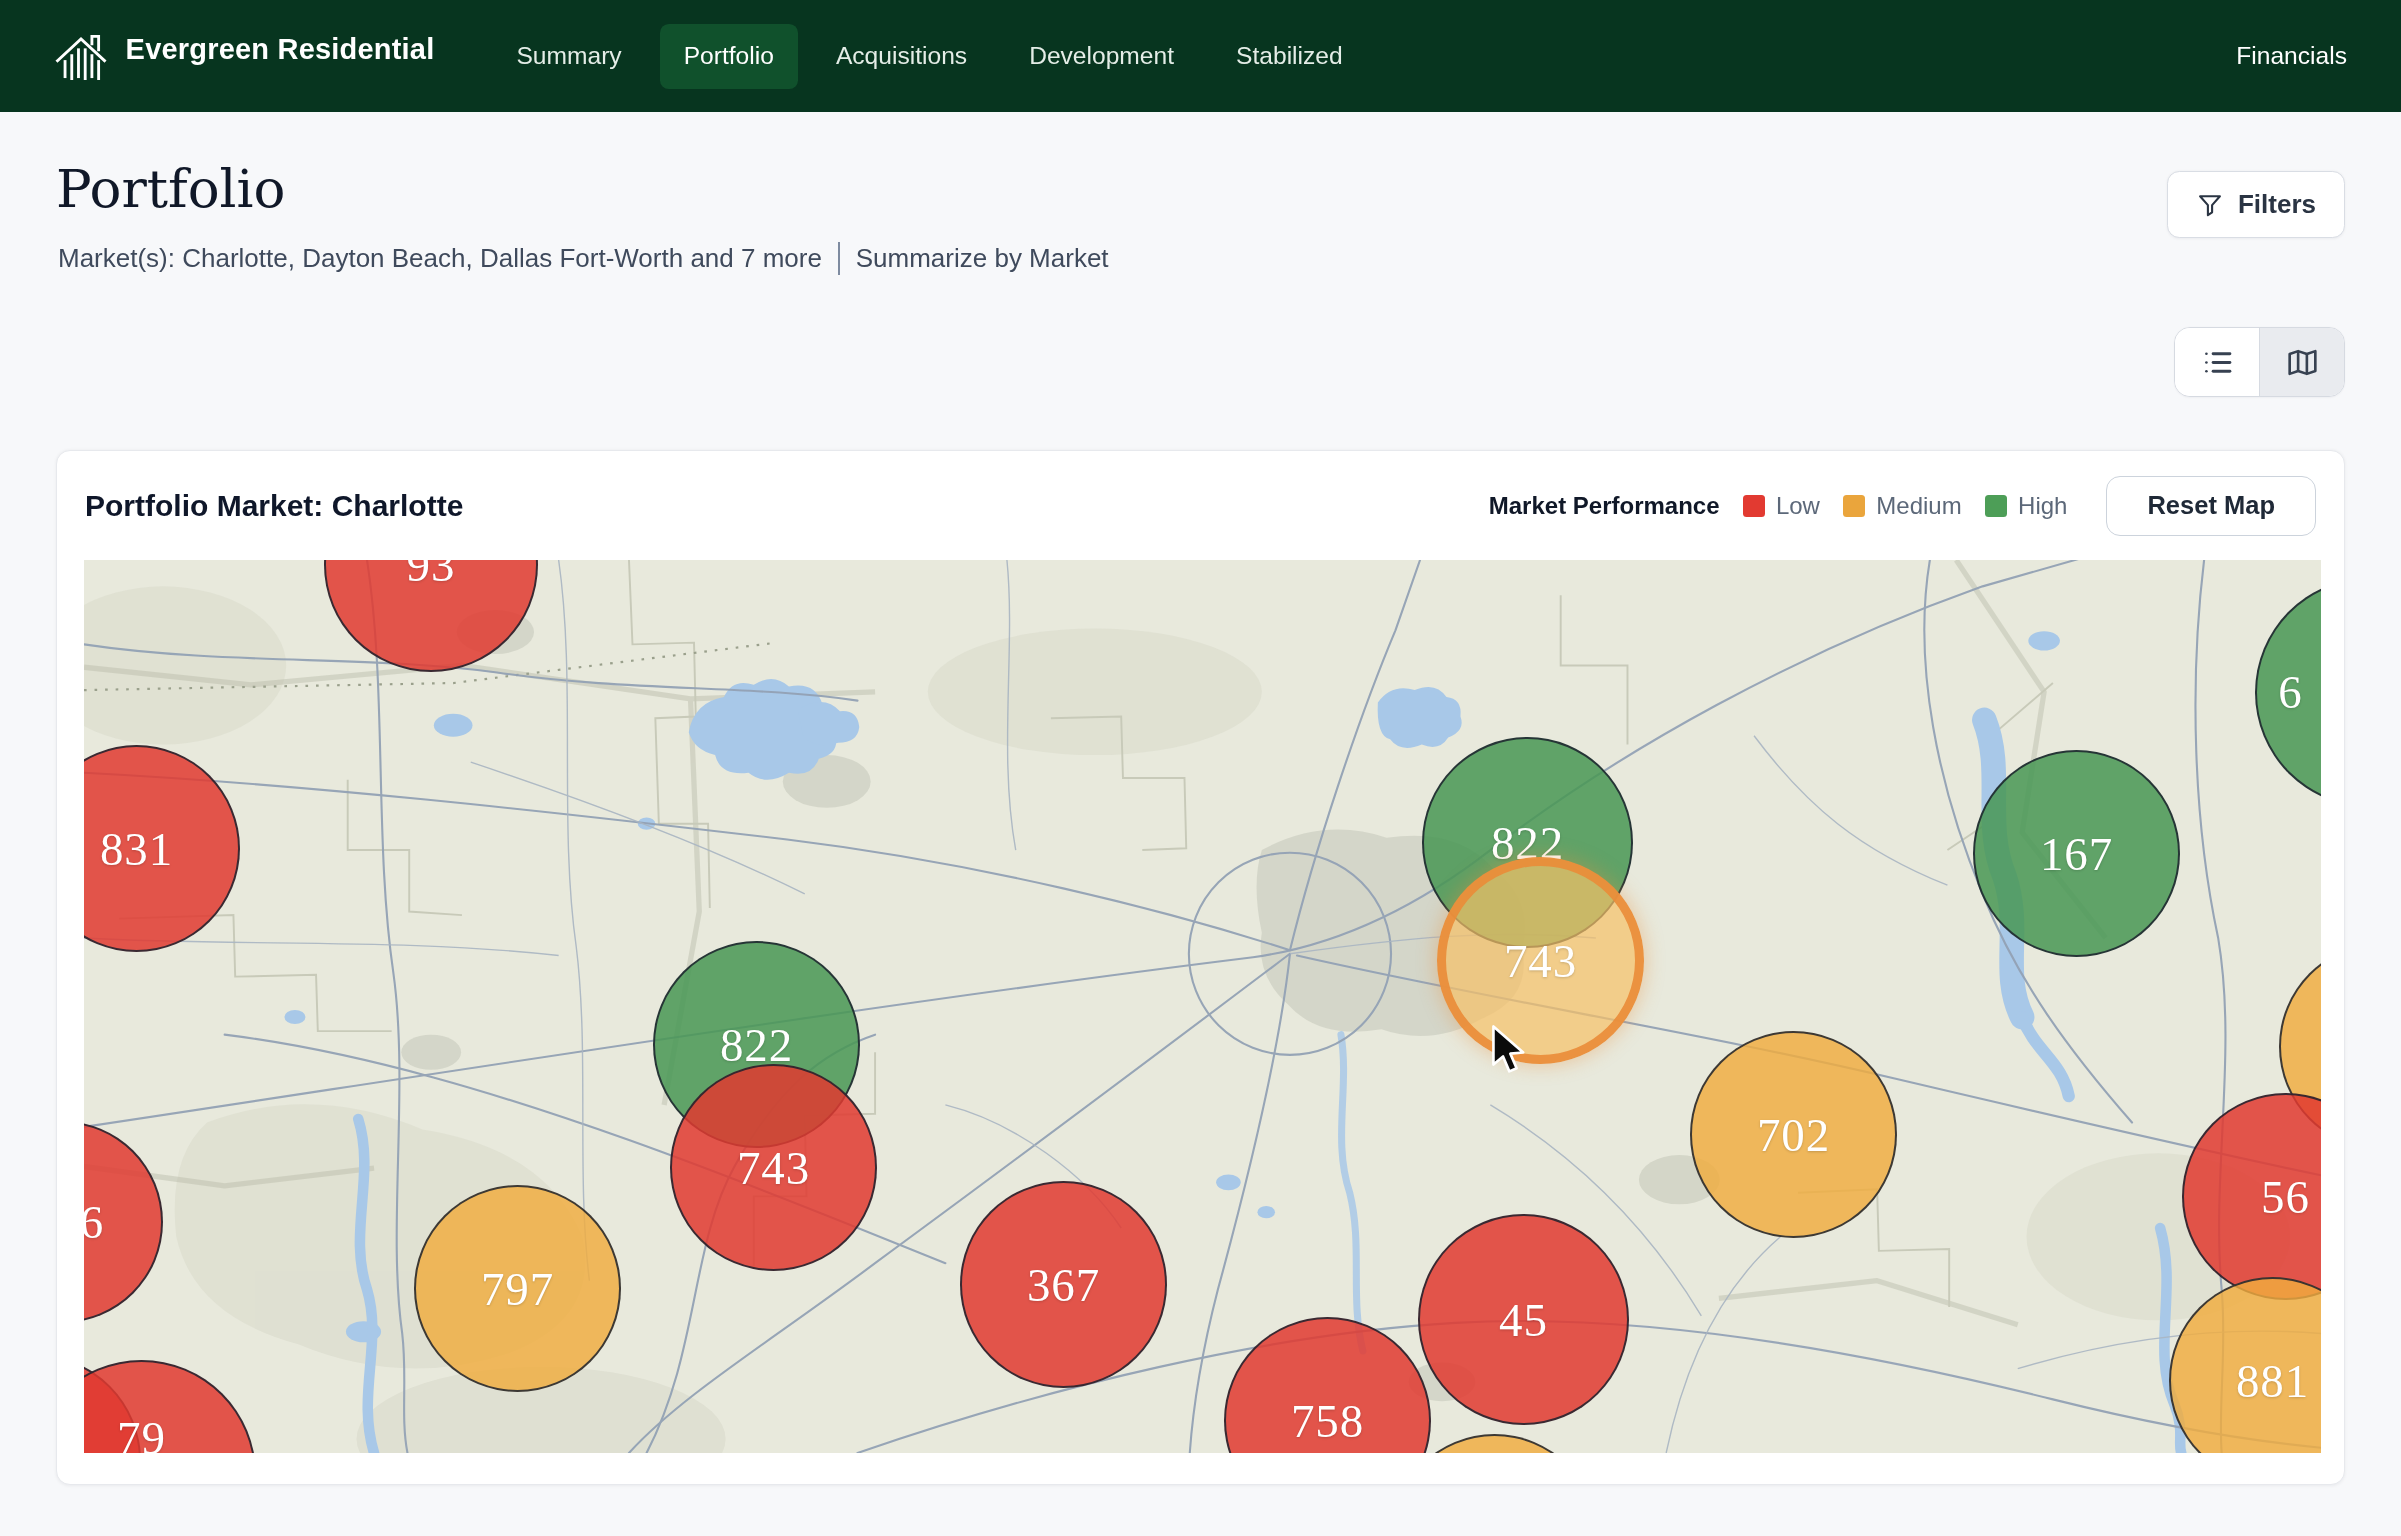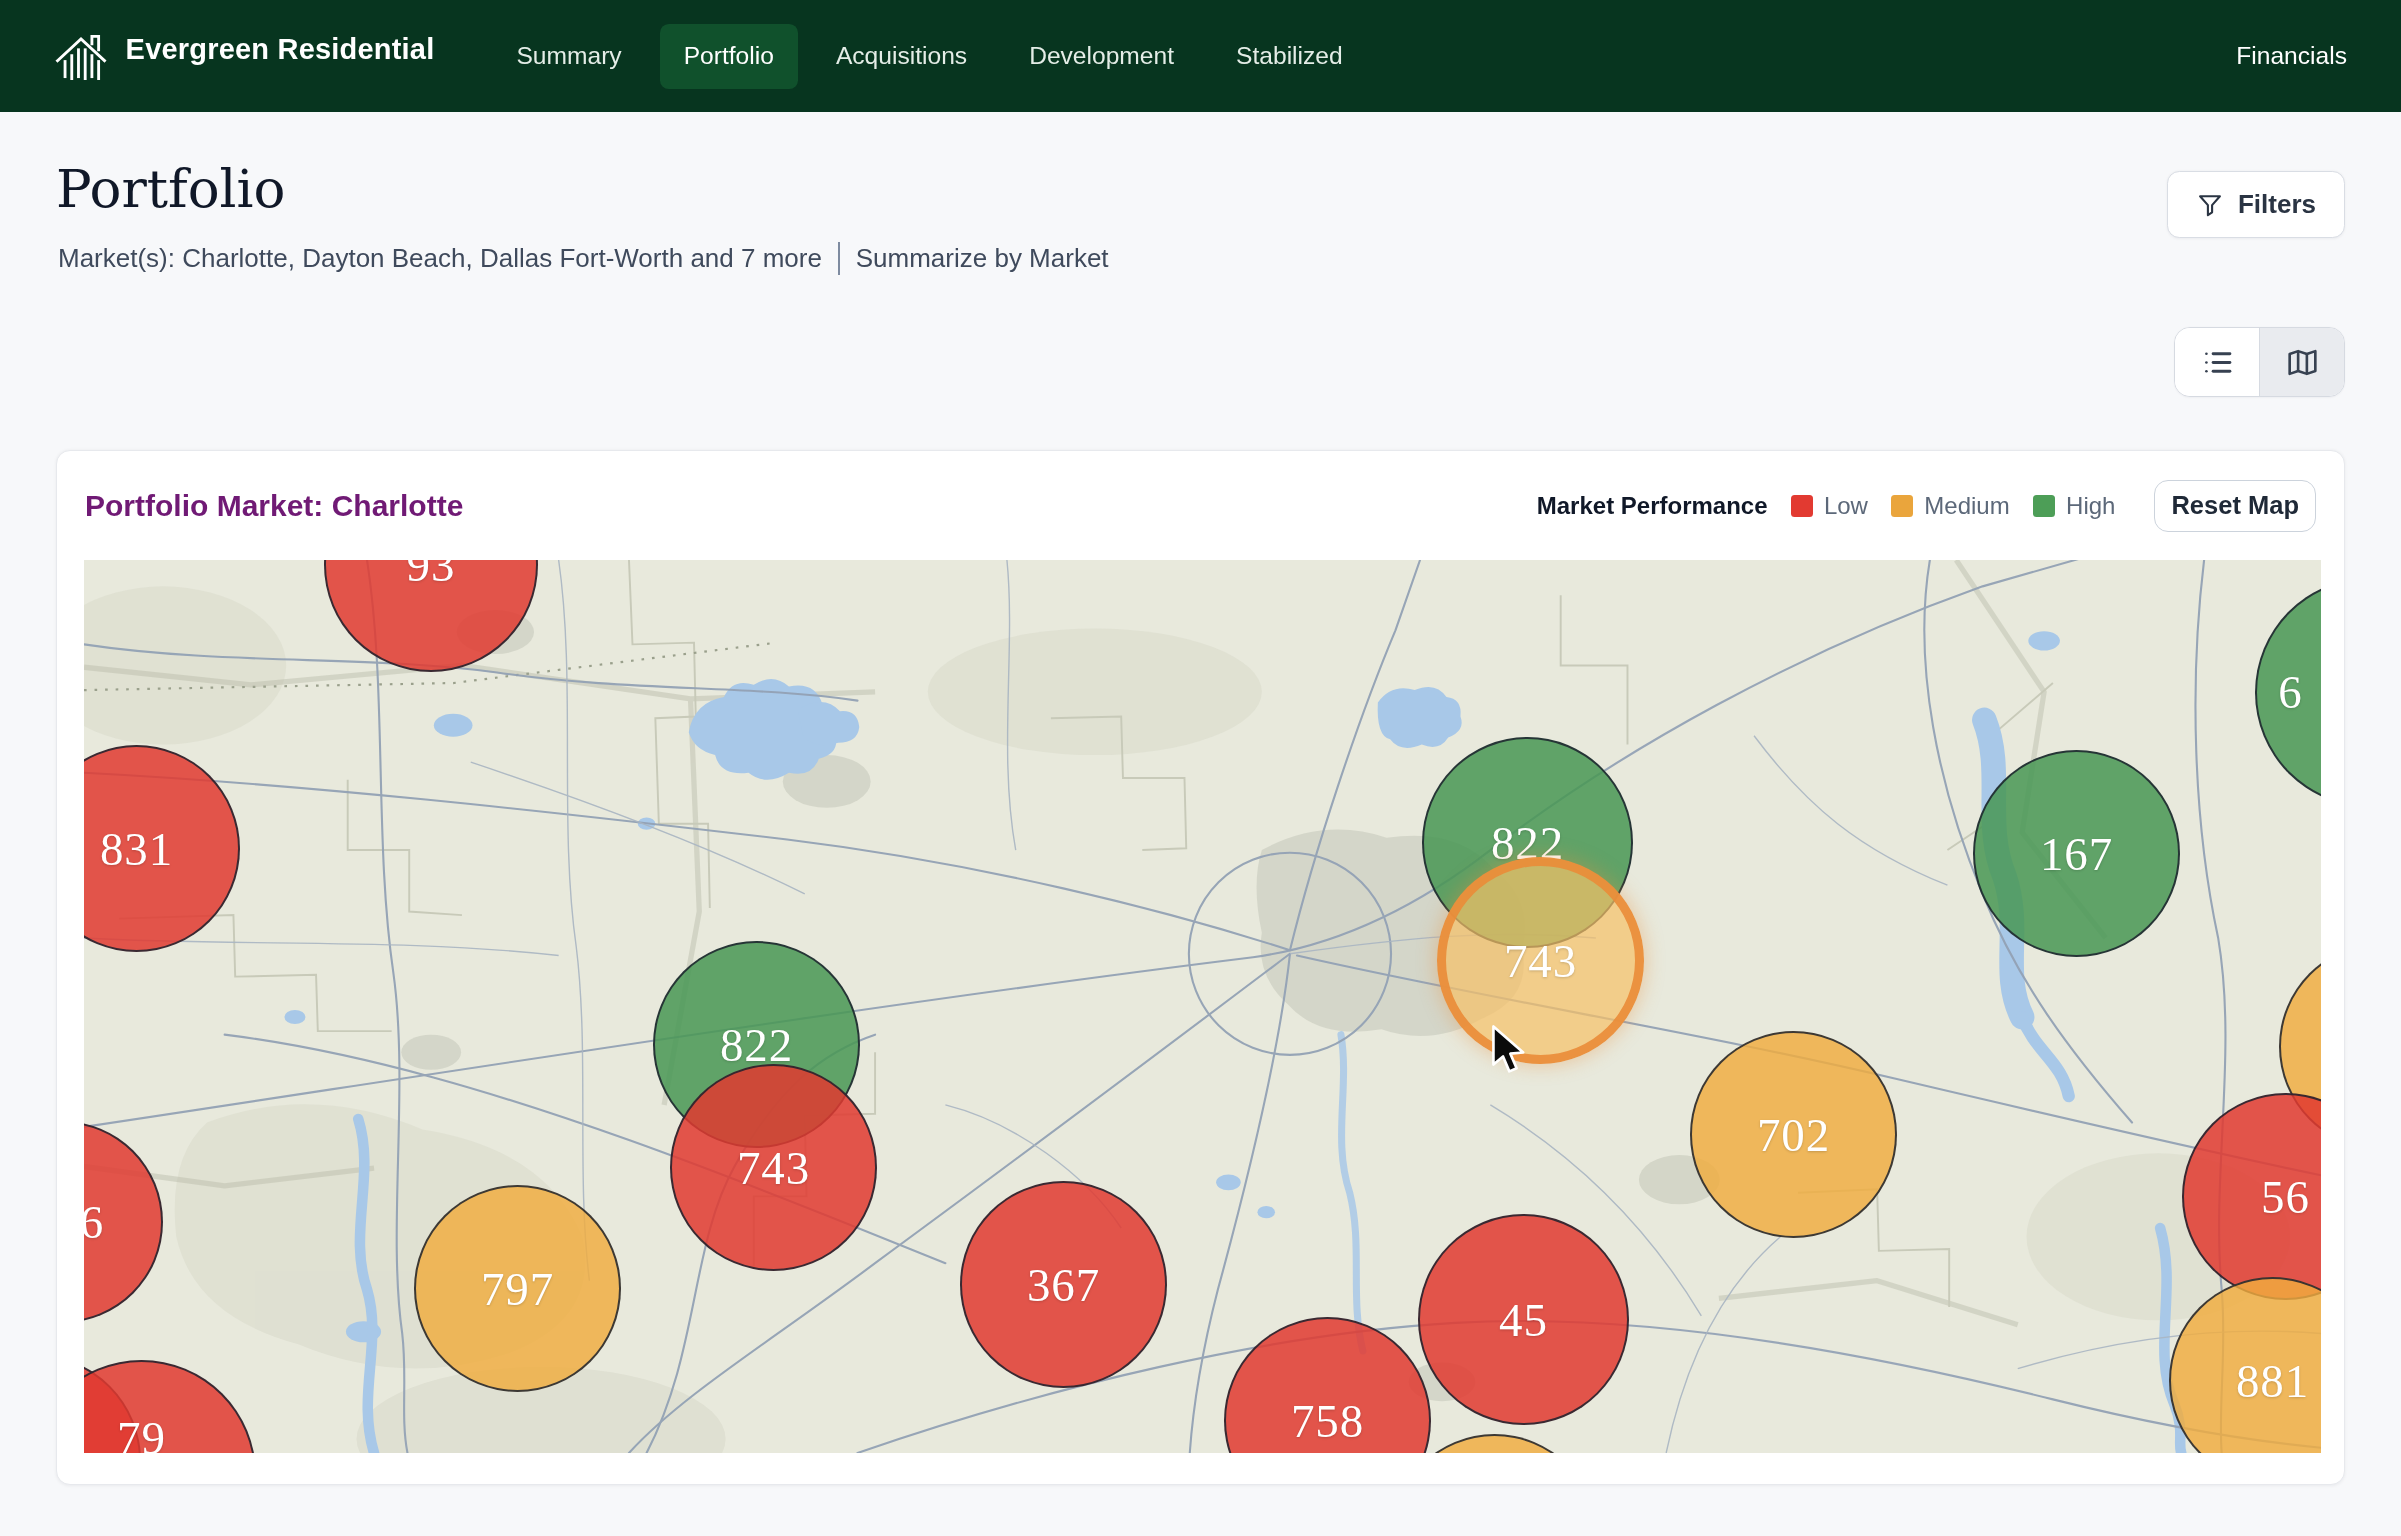--- a/index.html
+++ b/index.html
@@ -55,27 +55,27 @@
   
   .card {
     position:absolute; left:56px; top:450px; width:2289px; height:1035px;
     background:#fff; border:0.9px solid #e7e9ed; border-radius:14px;
     box-shadow:0 0.9px 3.5px rgba(16,24,40,.06);
   }
   .card-header {
     position:absolute; left:28px; right:28px; top:0; height:109px;
     display:flex; align-items:center; justify-content:space-between;
   }
-  .card-title { font-size:30px; font-weight:700; color:#701a75; }
+  .card-title { font-size:30px; font-weight:700; color:#0f172a; }
   .legend-row { display:flex; align-items:center; gap:23px; }
   .legend-title { font-size:24px; font-weight:700; color:#101828; }
   .legend-item { display:flex; align-items:center; gap:11.4px; font-size:24px; color:#5c6879; }
   .legend-chip { width:22px; height:22px; border-radius:3.5px; }
   .reset-btn {
-    margin-left:16px; height:52px; padding:0 16px; background:#fff;
+    margin-left:16px; height:60px; padding:0 40px; background:#fff;
     border:1.8px solid #ccd3dc; border-radius:14px; display:flex; align-items:center;
     font-size:25.5px; font-weight:600; color:#1f2937; cursor:pointer;
   }
 
   
   .map {
     position:absolute; left:27px; top:109px; width:2237px; height:893px;
     background:#e8e9dc; overflow:hidden; cursor:grab;
   }
   .map > svg.base { position:absolute; left:0; top:0; width:2237px; height:893px; }

